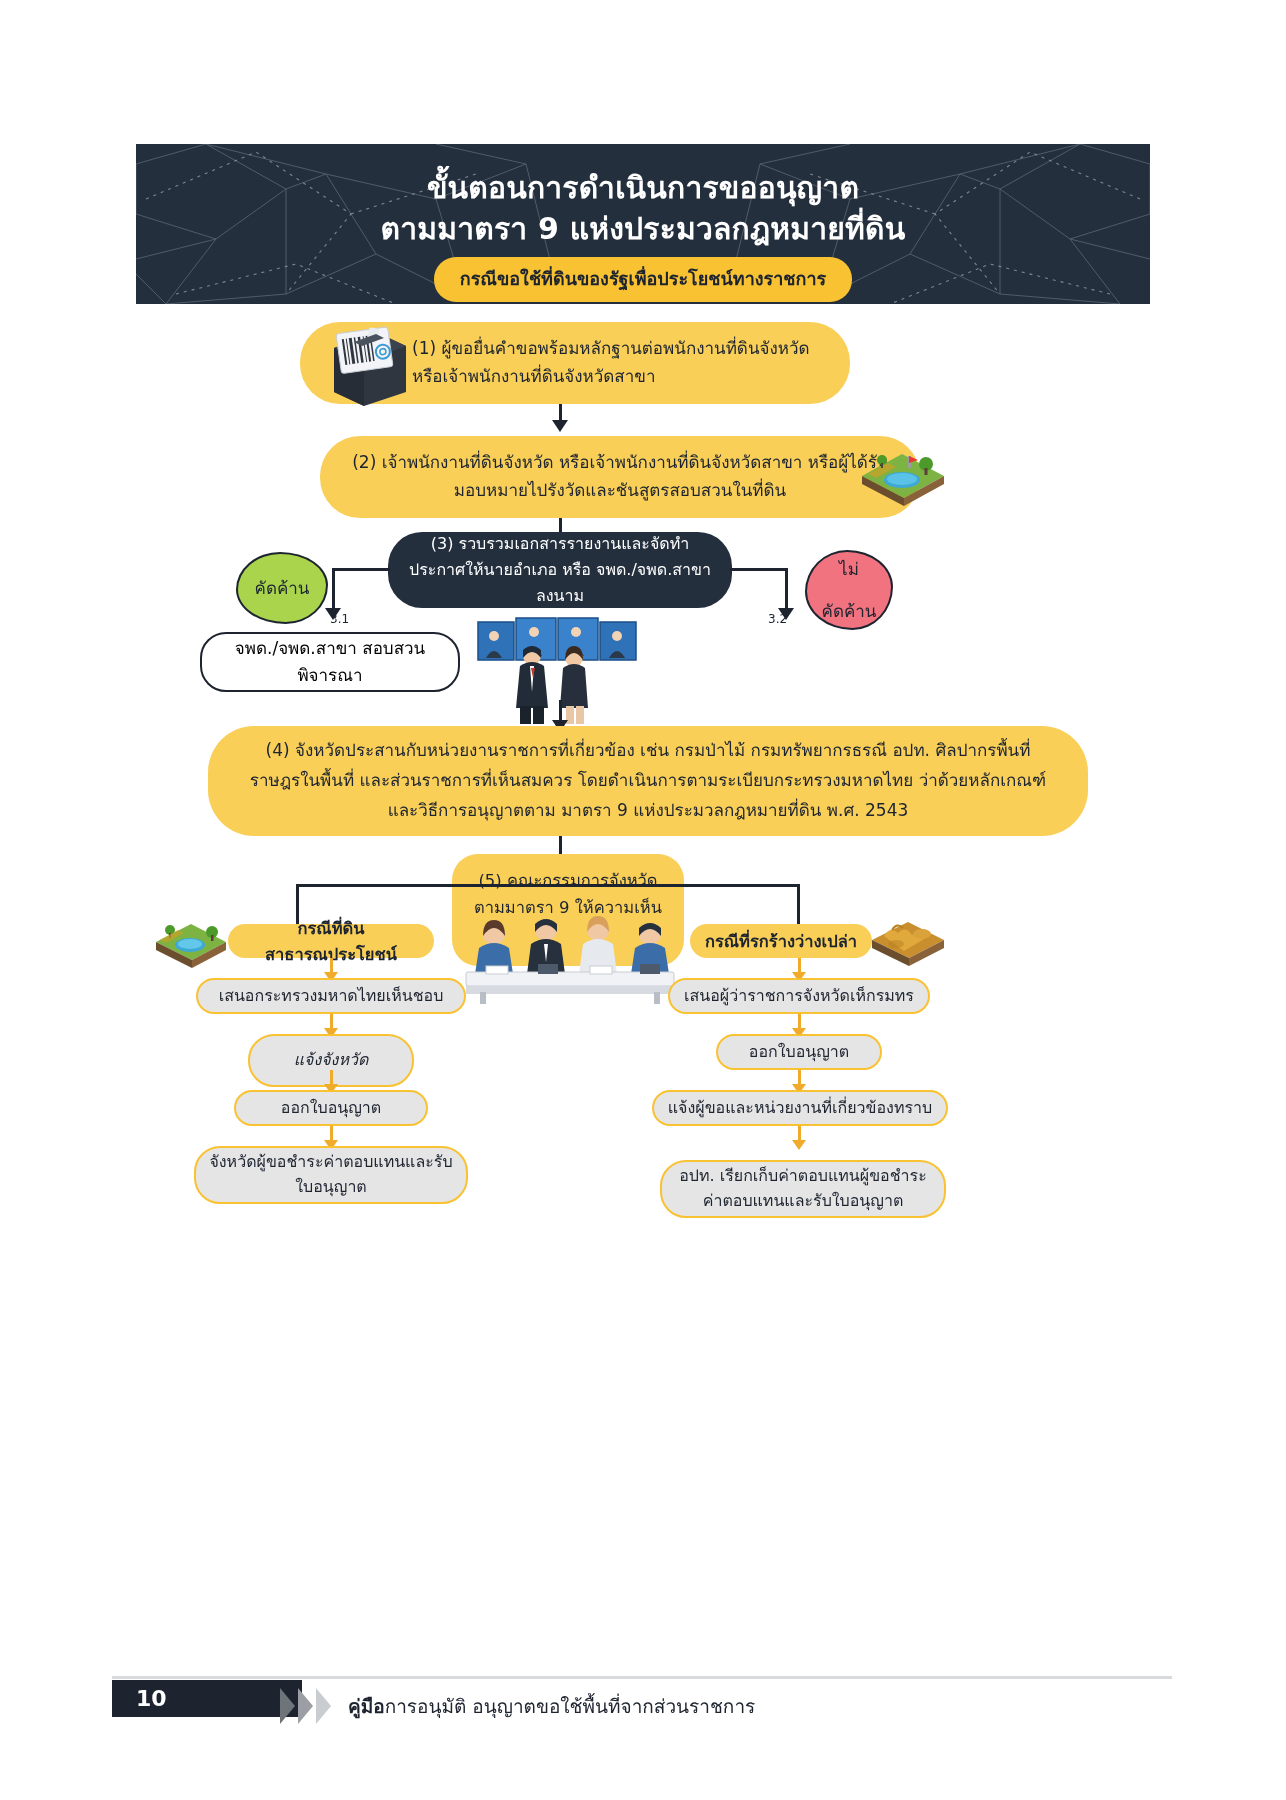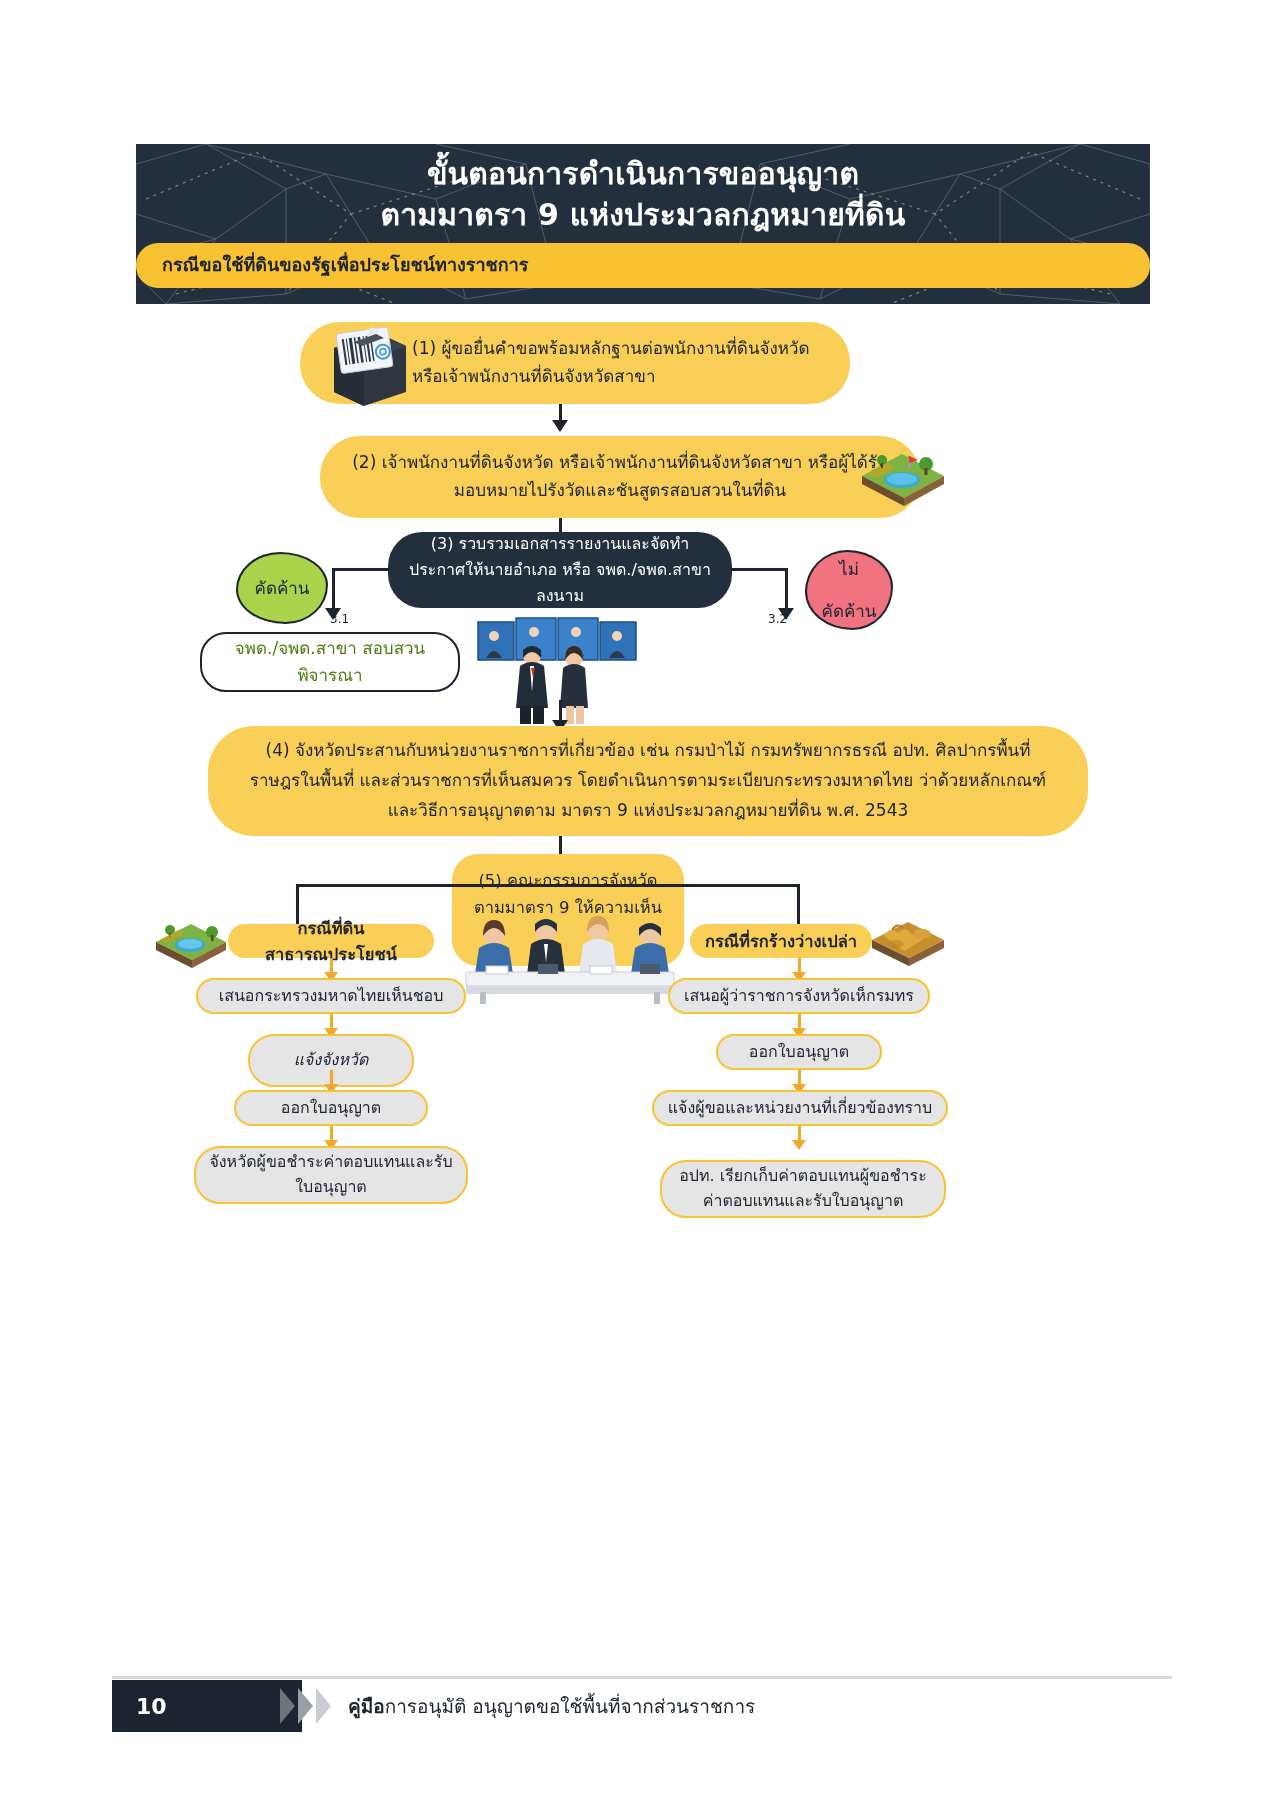--- a/index.html
+++ b/index.html
@@ -25,22 +25,23 @@
     background: #242f3e;
     overflow: hidden;
   }
   .banner-net { position:absolute; inset:0; opacity:.55; }
   .banner-inner {
     position: relative;
     z-index: 2;
     height: 100%;
     display: flex;
     flex-direction: column;
+    align-items: center;
     justify-content: flex-start;
-    padding-top: 10px;
+    padding-top: 24px;
   }
   .banner-l1, .banner-l2 {
     color: #ffffff;
     font-size: 30px;
     font-weight: bold;
     letter-spacing: .2px;
     line-height: 1.35;
     text-align: center;
   }
   .banner-badge {
@@ -83,21 +84,21 @@
   }
   .obox {
     position: absolute;
     background: #ffffff;
     border: 2.5px solid #1d2430;
     border-radius: 26px;
     display: flex;
     align-items: center;
     justify-content: center;
     text-align: center;
-    color: #4d7c0f;
+    color: #000000;
     font-size: 17px;
     line-height: 1.6;
     padding: 24px 14px;
   }
   .ybox-o {
     position: absolute;
     background: #e5e5e5;
     border: 2.5px solid #f9c233;
     border-radius: 26px;
     display: flex;
@@ -168,21 +169,21 @@
   .icon { position: absolute; }
 
   
   .footer-bar {
     position: absolute;
     left: 112px; top: 1680px;
     width: 1060px; height: 52px;
   }
   .footer-black {
     position: absolute; left: 0; top: 0;
-    width: 190px; height: 52px; background: #1d2430;
+    width: 190px; height: 37px; background: #1d2430;
     display:flex; align-items:center; padding-left: 24px;
   }
   .footer-pageno { color:#fff; font-size:22px; font-weight:bold; }
   .footer-chevs { position:absolute; left: 168px; top: 8px; display:flex; gap:3px; }
   .chev { width:0;height:0;border-top:18px solid transparent;border-bottom:18px solid transparent;border-left:15px solid #6f747b; }
   .chev.c2 { border-left-color:#9b9fa5; }
   .chev.c3 { border-left-color:#c9ccd0; }
   .footer-text {
     position:absolute; left: 236px; top: 11px;
     font-size: 19px; color:#1d2430;

